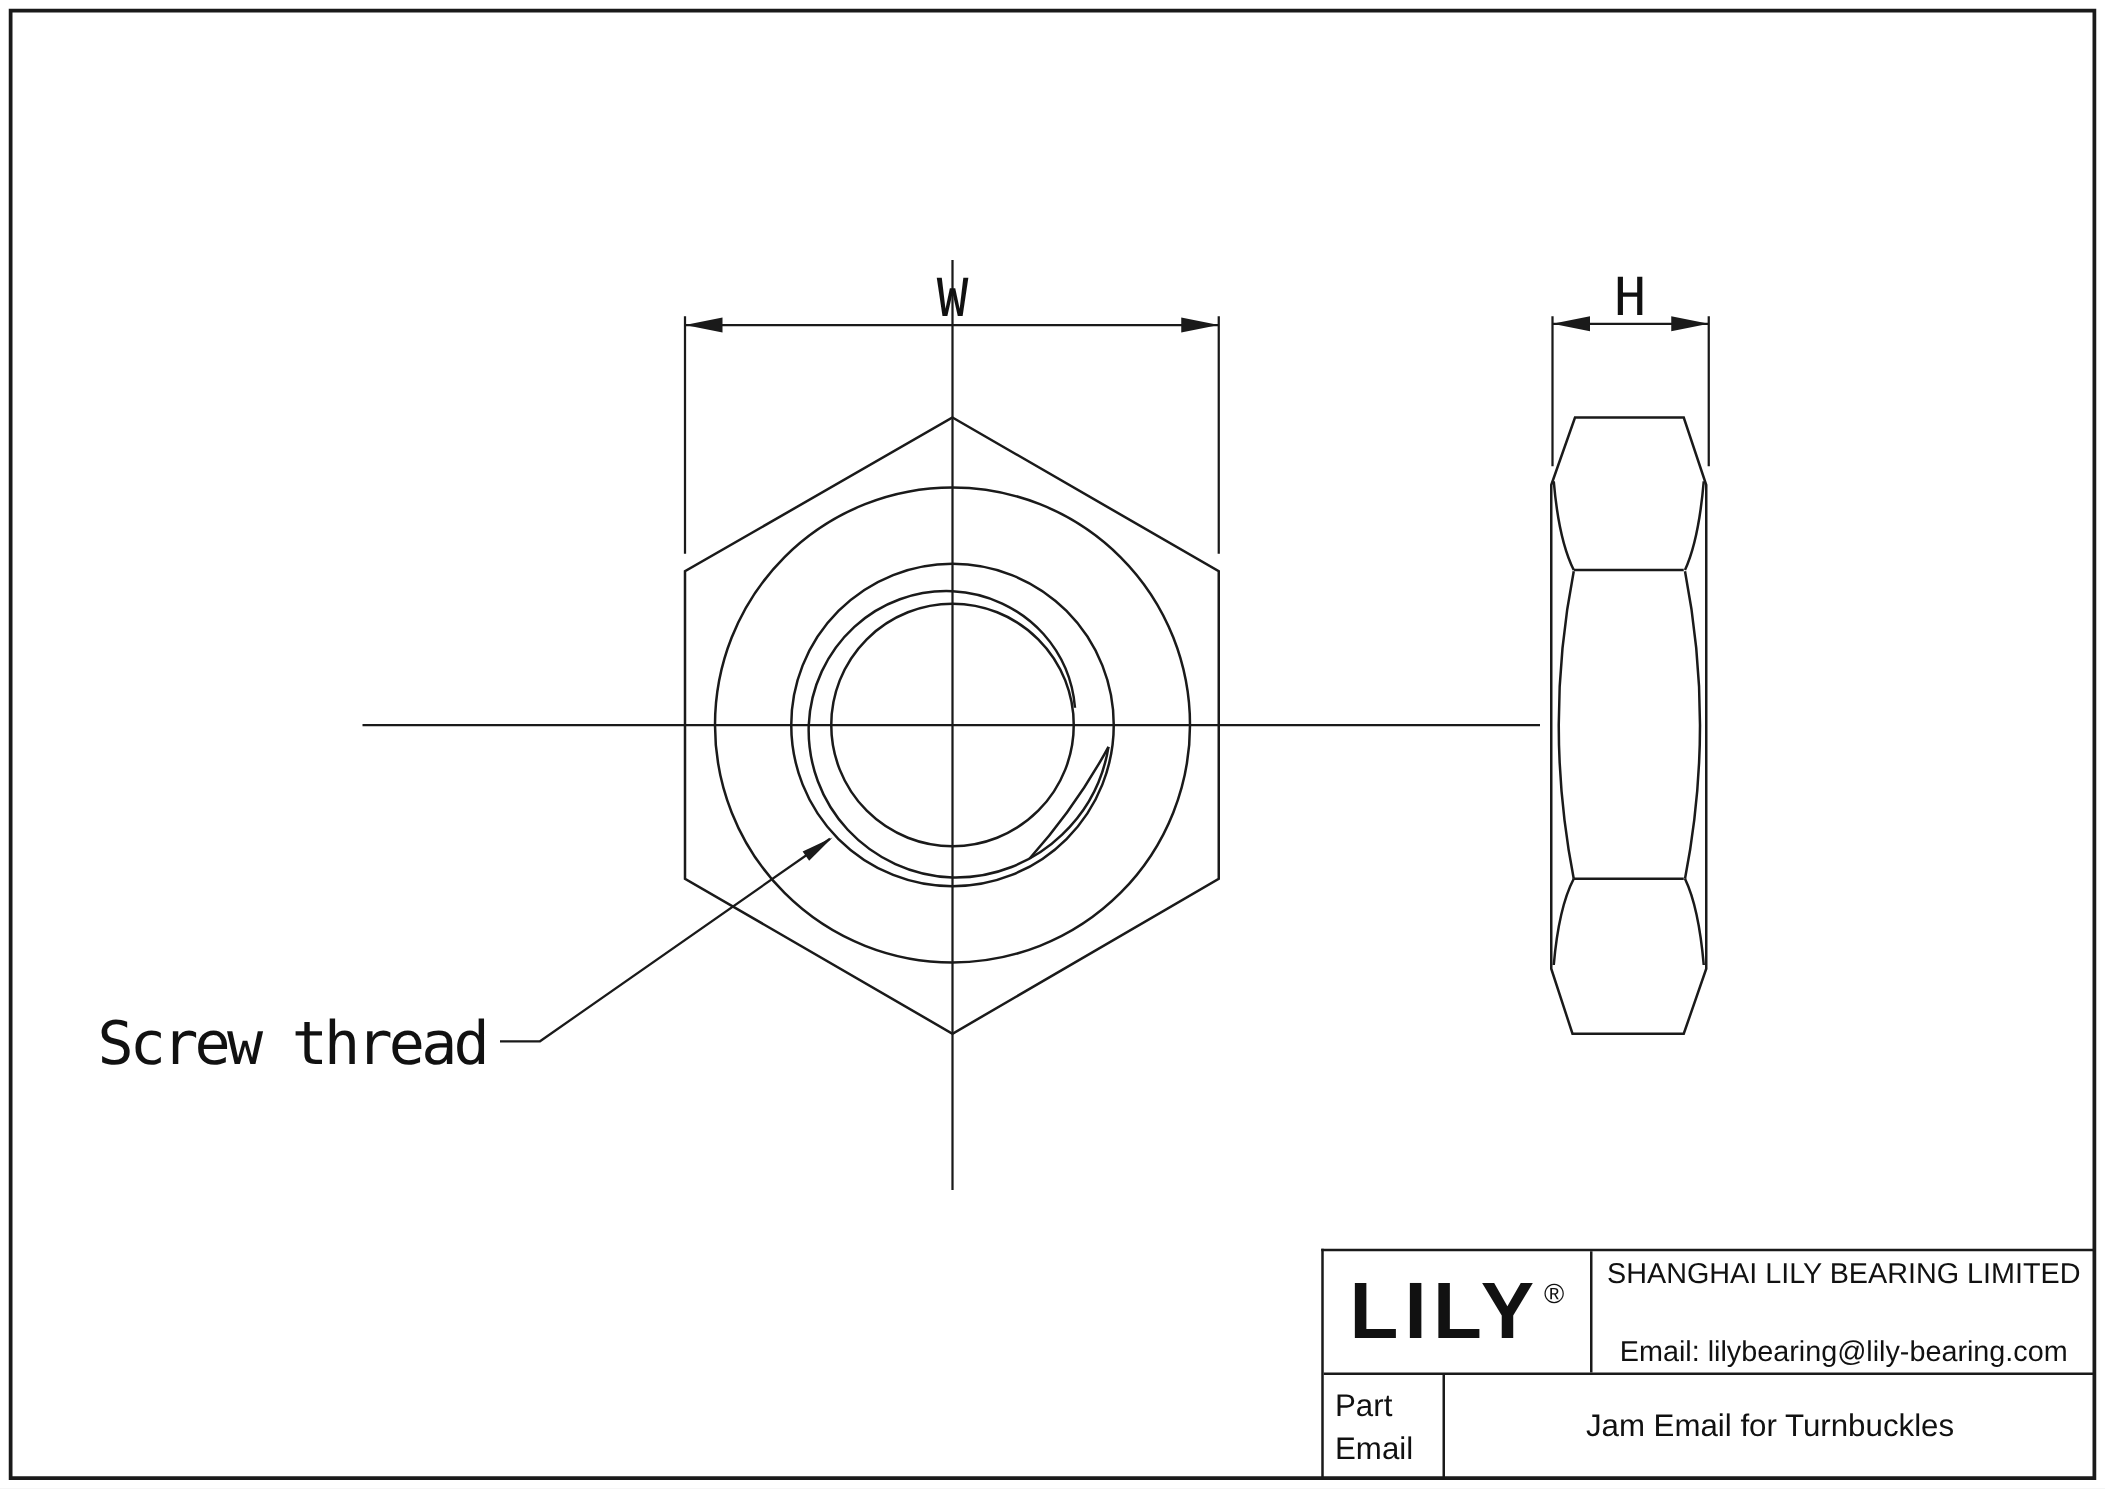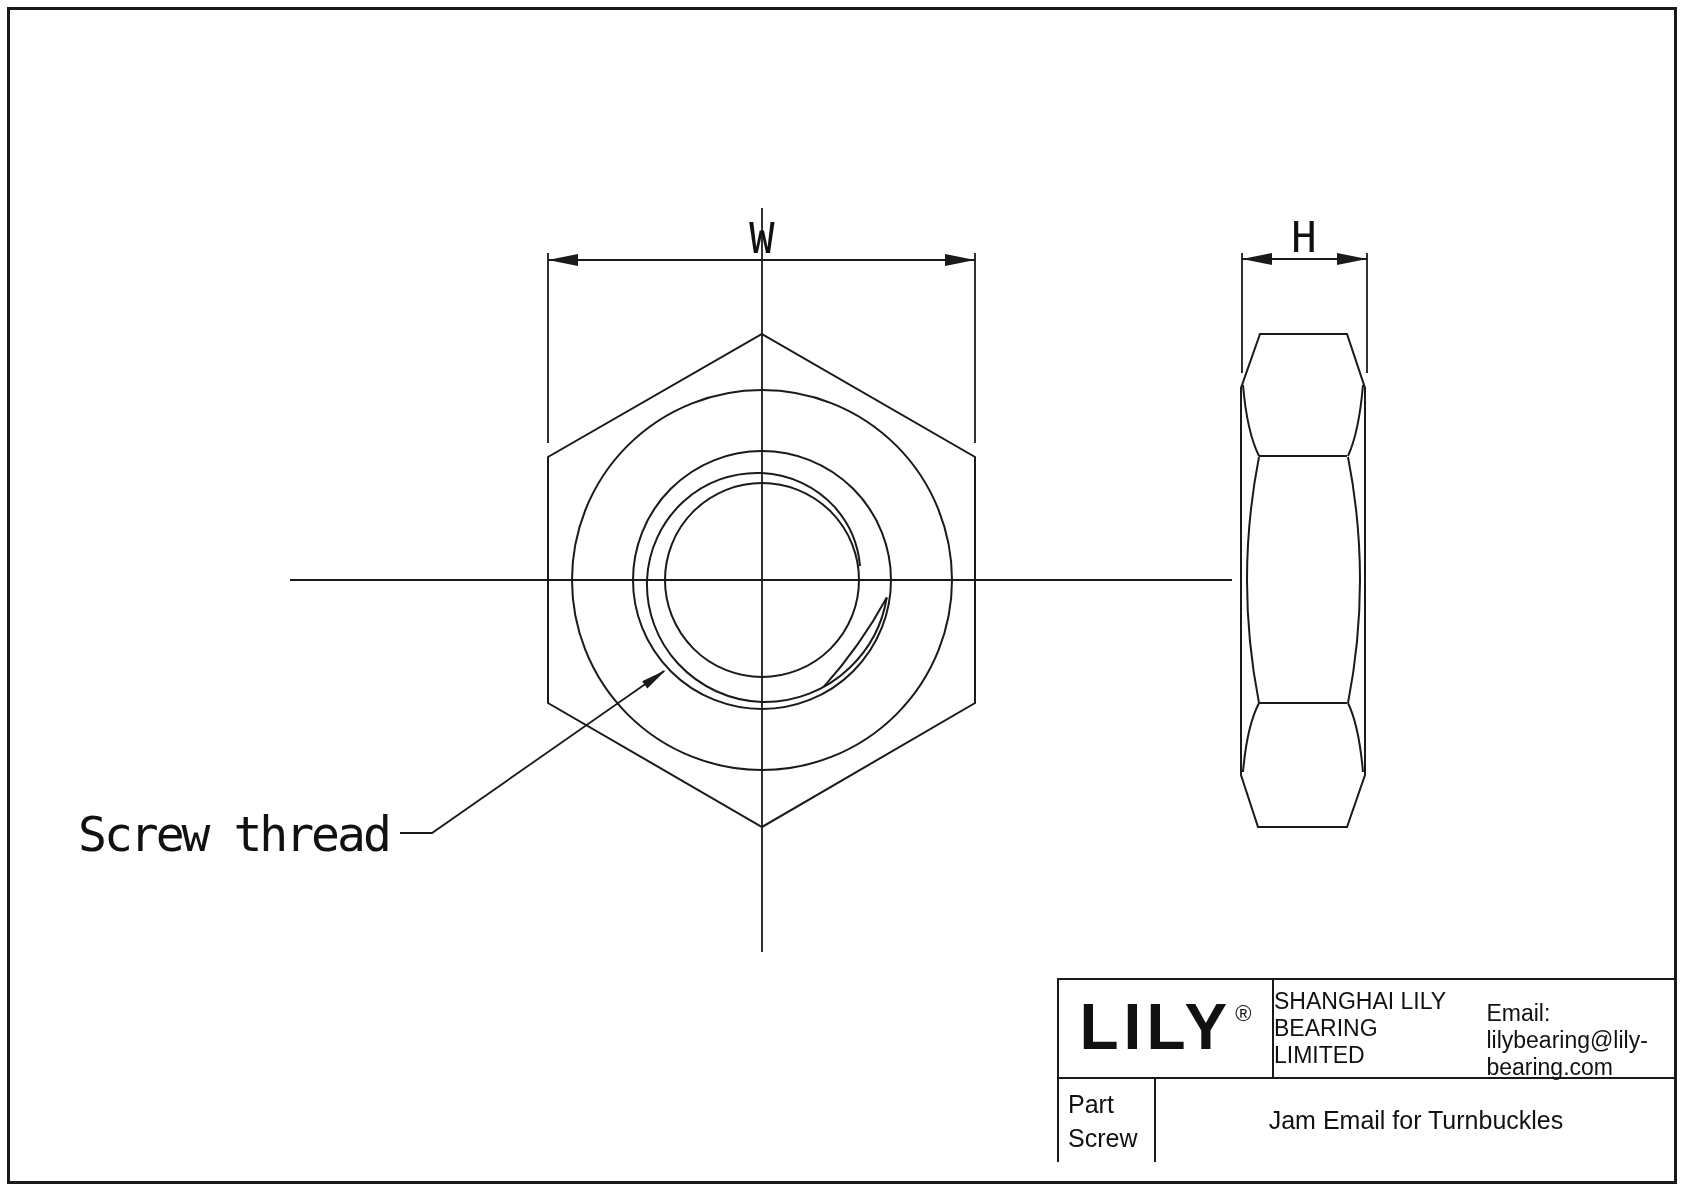--- a/index.html
+++ b/index.html
@@ -17,21 +17,21 @@
   svg.drawing text{
     fill:#111111;
     font-family:"DejaVu Sans Mono", monospace;
   }
   .dim-label{font-size:42px;}
   .callout-label{font-size:48px;letter-spacing:-3px;}
 
   
   .title-block{
     position:absolute;
-    left:1057px;top:978px;
+    left:1057px;top:999px;
     width:617px;height:182px;
     border-left:2px solid #1a1a1a;
     border-top:2px solid #1a1a1a;
     display:flex;flex-direction:column;
     color:#111111;
   }
   .tb-row1{height:97px;display:flex;border-bottom:2px solid #1a1a1a;}
   .tb-row2{flex:1;display:flex;}
   .lily-cell{
     width:213px;border-right:2px solid #1a1a1a;
@@ -39,21 +39,21 @@
   }
   .lily-logo{
     font-size:64px;font-weight:bold;letter-spacing:5px;
     line-height:1;position:relative;top:-2px;
   }
   .reg-mark{
     font-size:22px;font-weight:normal;
     vertical-align:28px;letter-spacing:0;margin-left:3px;
   }
   .company-cell{
-    flex:1;display:flex;flex-direction:row;
+    flex:1;display:flex;flex-direction:column;
     align-items:center;justify-content:center;gap:12px;
   }
   .company-name{font-size:23px;}
   .company-email{font-size:23px;margin-top:24px;}
   .part-cell{
     width:86px;border-right:2px solid #1a1a1a;
     display:flex;flex-direction:column;justify-content:center;
     padding-left:9px;gap:4px;
   }
   .part-cell div{font-size:25px;line-height:1.2;}
@@ -135,21 +135,21 @@
         <span class="lily-logo"><span>LILY</span><span class="reg-mark">®</span></span>
       </div>
       <div class="company-cell">
         <div class="company-name">SHANGHAI LILY BEARING LIMITED</div>
         <div class="company-email">Email: lilybearing@lily-bearing.com</div>
       </div>
     </div>
     <div class="tb-row2">
       <div class="part-cell">
         <div>Part</div>
-        <div>Screw</div>
+        <div>Email</div>
       </div>
       <div class="title-cell">
         <div class="part-title">Jam Email for Turnbuckles</div>
       </div>
     </div>
   </div>
 
 </div>
 
 </body></html>

